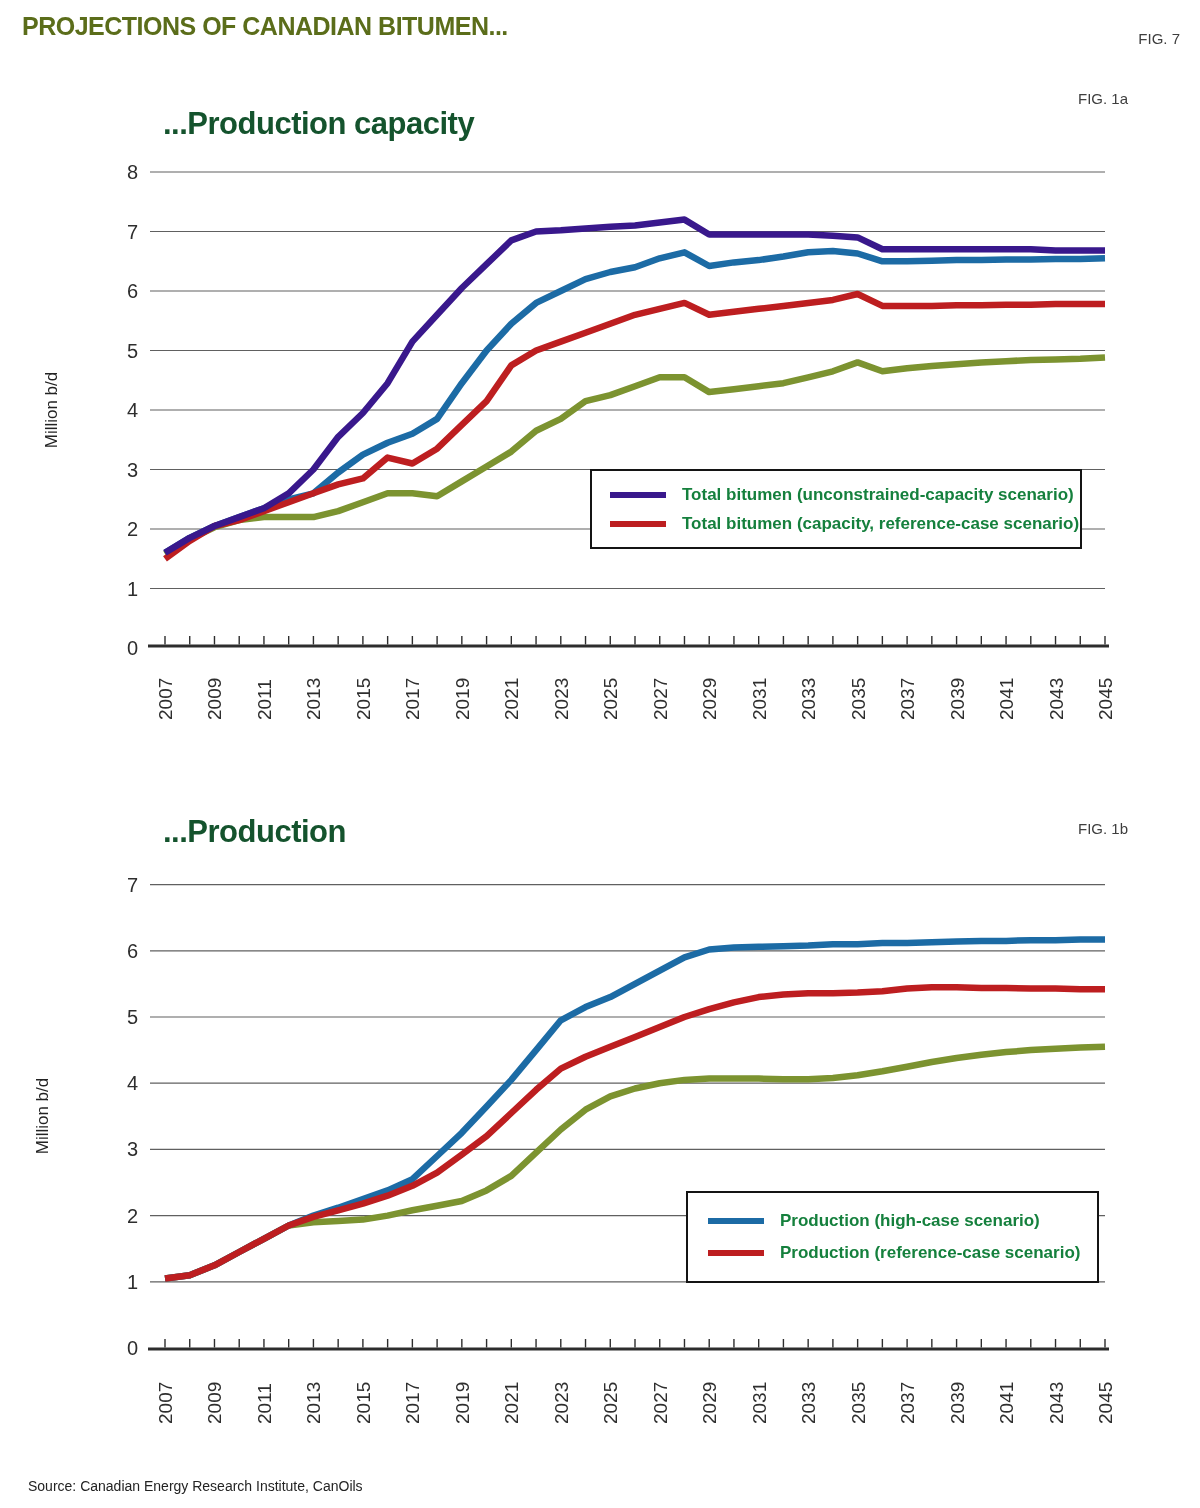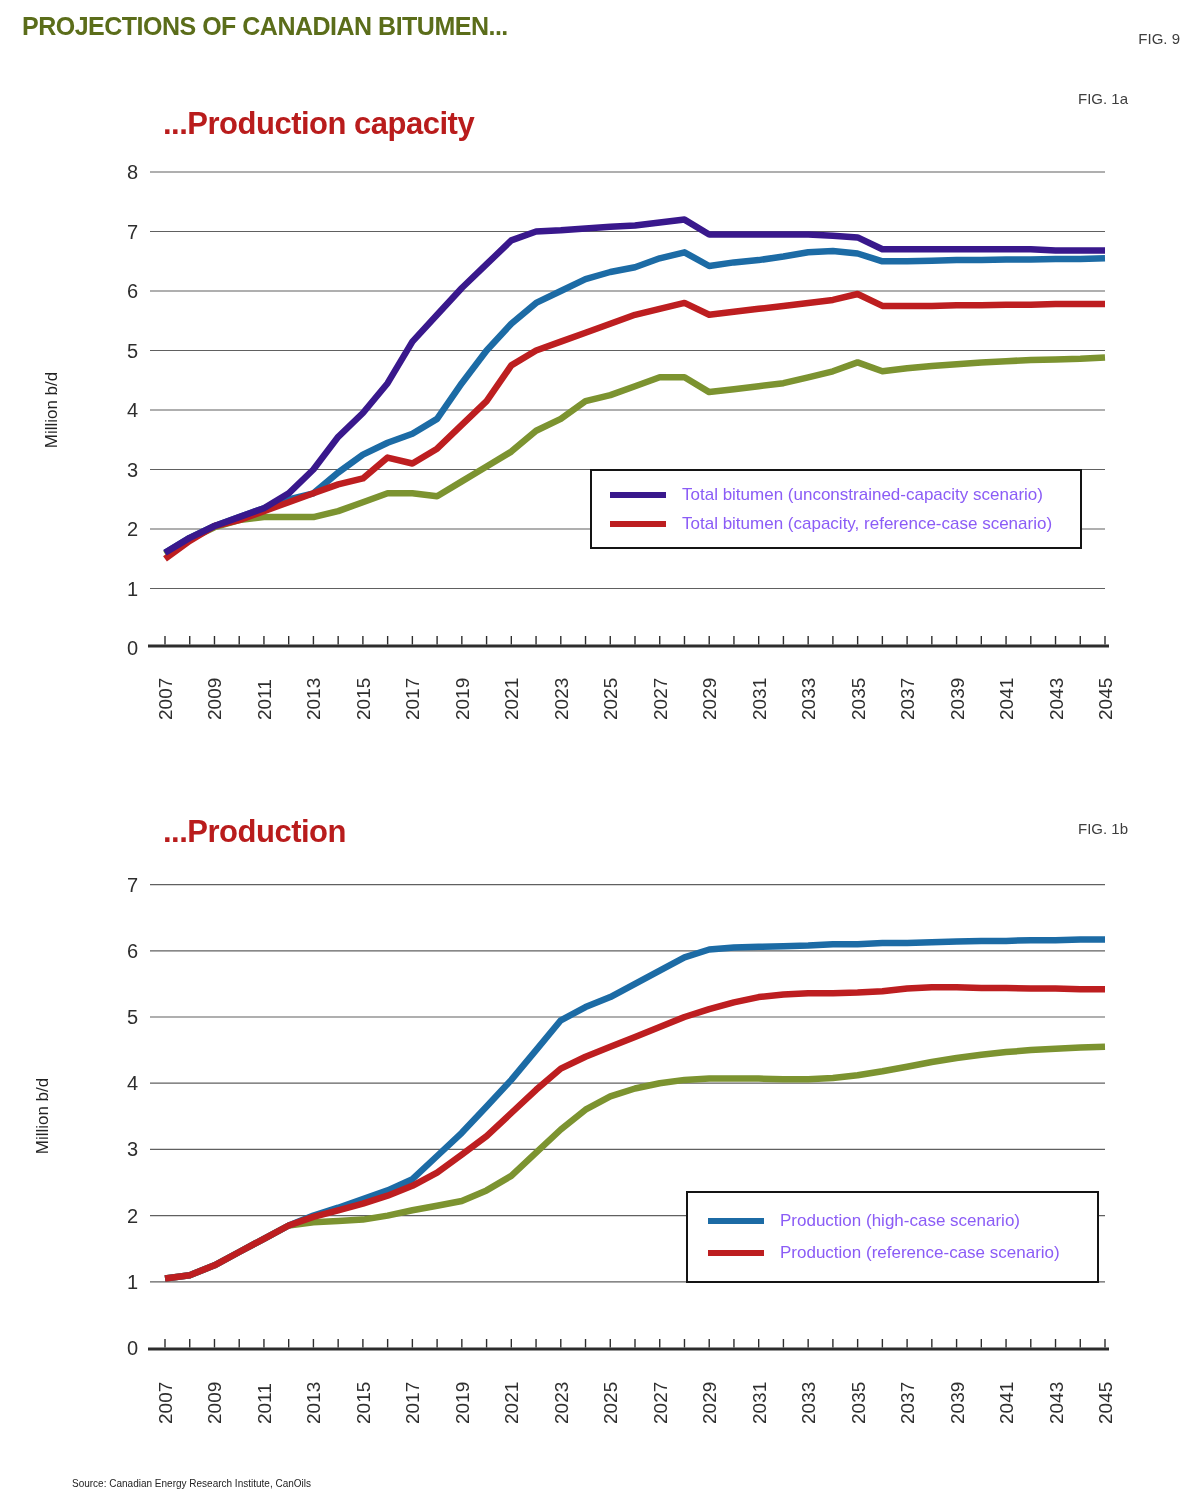--- a/index.html
+++ b/index.html
@@ -4,39 +4,39 @@
 <style>
   html,body{margin:0;padding:0;background:#ffffff;}
   .page{position:relative;width:1200px;height:1508px;background:#fff;overflow:hidden;
         font-family:"Liberation Sans","DejaVu Sans",sans-serif;}
   .main-title{position:absolute;left:22px;top:12px;font-size:25px;font-weight:bold;
         letter-spacing:-0.5px;color:#5b6d1a;}
   .fig-label{position:absolute;font-size:15px;color:#3e3e3e;}
   .fig-1{right:20px;top:30px;}
   .fig-1a{right:72px;top:90px;}
   .fig-1b{right:72px;top:820px;}
-  .chart-title{position:absolute;font-size:31px;font-weight:bold;letter-spacing:-0.5px;color:#b91c1c;}
+  .chart-title{position:absolute;font-size:31px;font-weight:bold;letter-spacing:-0.5px;color:#14532d;}
   .t1{left:163px;top:106px;}
   .t2{left:163px;top:814px;}
   svg.canvas{position:absolute;left:0;top:0;}
   .legend{position:absolute;background:#ffffff;border:2px solid #141414;box-sizing:border-box;}
   .legend1{left:590px;top:469px;width:492px;padding:9px 8px 9px 18px;}
   .legend2{left:686px;top:1191px;width:413px;padding:12px 0 12px 20px;}
   .legend-row{display:flex;align-items:center;height:29px;}
   .legend2 .legend-row{height:32px;}
   .legend-swatch{display:inline-block;width:56px;height:6px;margin-right:16px;flex:0 0 auto;}
-  .legend-label{font-size:17px;font-weight:normal;color:#8b5cf6;white-space:nowrap;}
-  .source{position:absolute;left:28px;top:1478px;font-size:10px;color:#232323;margin-left:44px;}
+  .legend-label{font-size:17px;font-weight:bold;color:#15803d;white-space:nowrap;}
+  .source{position:absolute;left:28px;top:1478px;font-size:14px;color:#232323;}
 </style>
 </head>
 <body>
 
 <div class="page">
   <div class="main-title">PROJECTIONS OF CANADIAN BITUMEN...</div>
-  <div class="fig-label fig-1">FIG. 9</div>
+  <div class="fig-label fig-1">FIG. 7</div>
 
   <svg class="canvas" id="chart-canvas" width="1200" height="1508" viewBox="0 0 1200 1508">
       <g>
         <line x1="150" y1="588.5" x2="1105" y2="588.5" stroke="#606060" stroke-width="1.2"></line>
         <line x1="150" y1="529" x2="1105" y2="529" stroke="#606060" stroke-width="1.2"></line>
         <line x1="150" y1="469.5" x2="1105" y2="469.5" stroke="#606060" stroke-width="1.2"></line>
         <line x1="150" y1="410" x2="1105" y2="410" stroke="#606060" stroke-width="1.2"></line>
         <line x1="150" y1="350.5" x2="1105" y2="350.5" stroke="#606060" stroke-width="1.2"></line>
         <line x1="150" y1="291" x2="1105" y2="291" stroke="#606060" stroke-width="1.2"></line>
         <line x1="150" y1="231.5" x2="1105" y2="231.5" stroke="#606060" stroke-width="1.2"></line>

